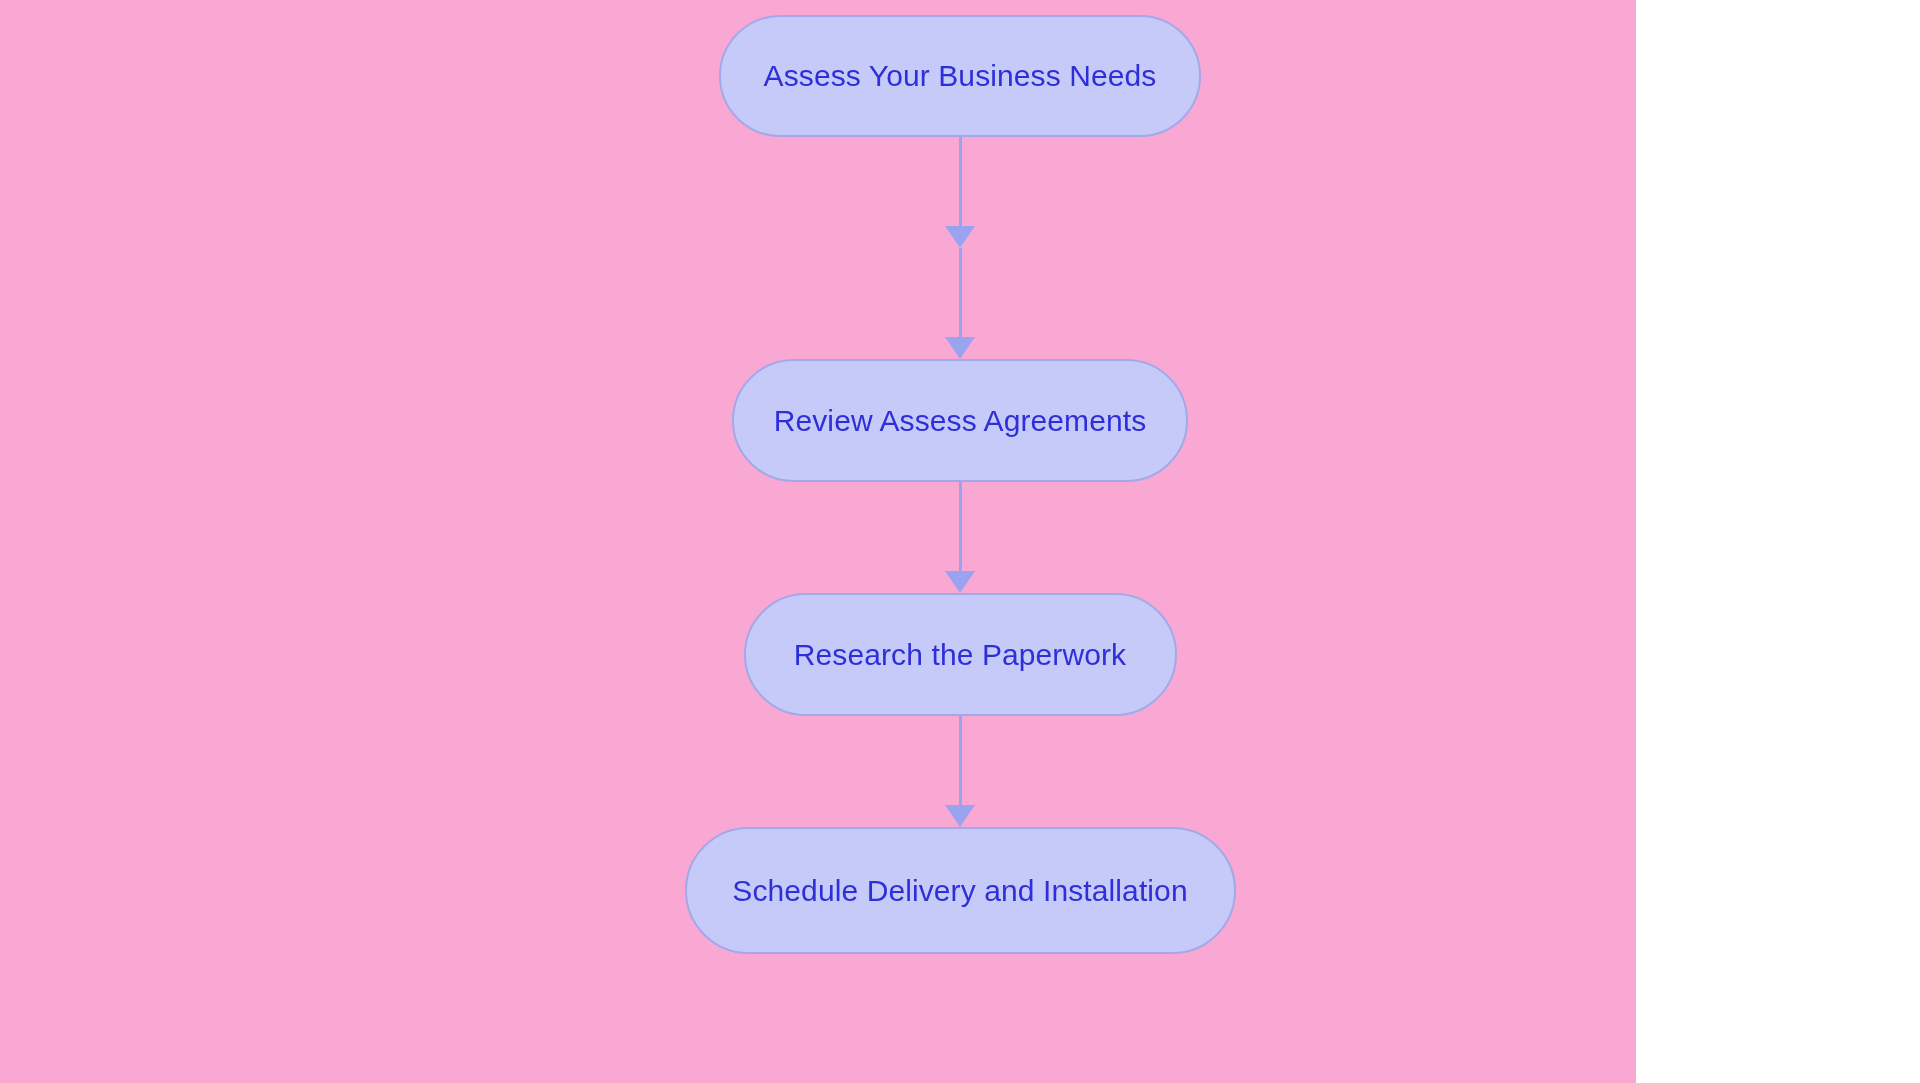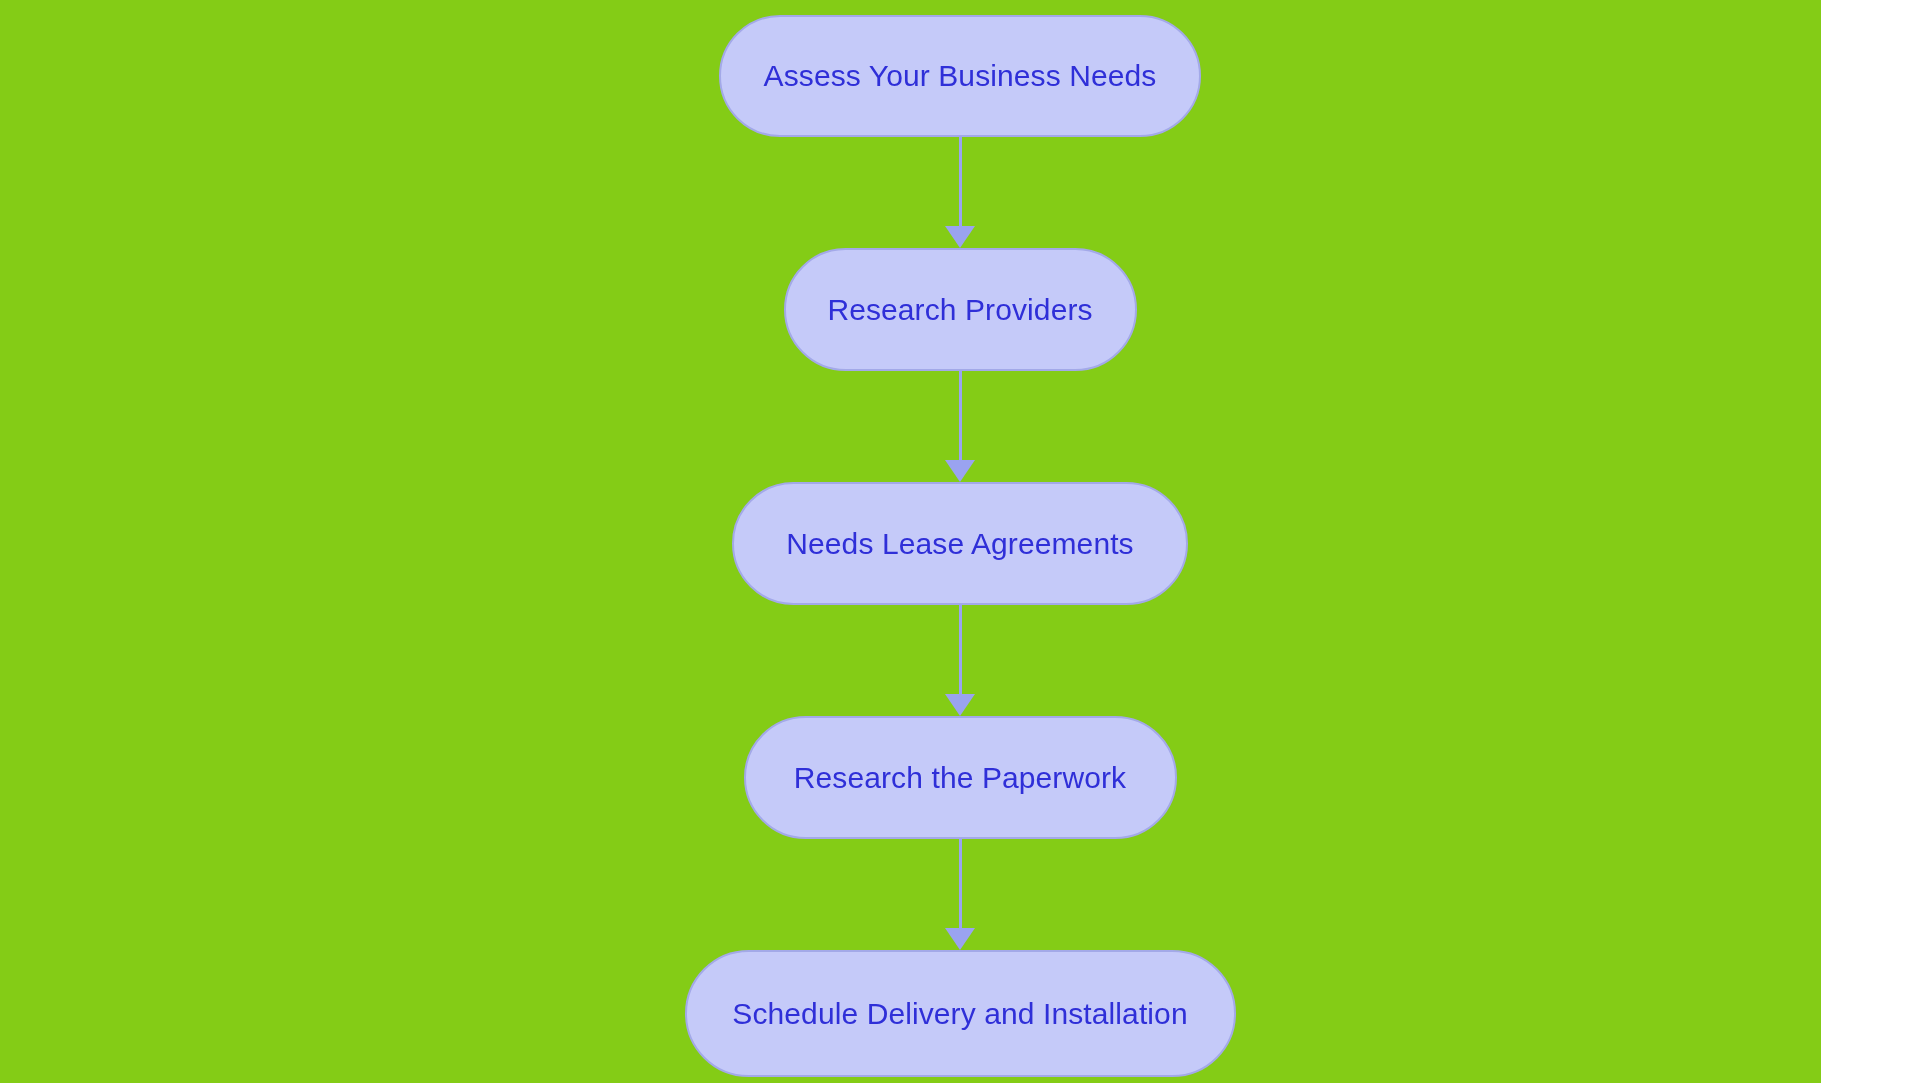--- a/index.html
+++ b/index.html
@@ -10,23 +10,23 @@
   }
   body {
     width: 1920px;
     height: 1083px;
     font-family: "Liberation Sans", sans-serif;
     overflow: hidden;
   }
 
   #flowchart-canvas {
     position: relative;
-    width: 1821px;
+    width: 1636px;
     height: 1083px;
-    background: #84cc16;
+    background: #f9a8d4;
   }
 
   .flow-column {
     position: absolute;
     left: 0;
     top: 0;
     width: 1920px;
     height: 1083px;
     display: flex;
     flex-direction: column;
@@ -98,31 +98,28 @@
 
     <div class="flow-node node-1">
       <span class="node-label">Assess Your Business Needs</span>
     </div>
 
     <div class="flow-connector">
       <div class="connector-line"></div>
       <div class="connector-arrowhead"></div>
     </div>
 
-    <div class="flow-node node-2">
-      <span class="node-label">Research Providers</span>
-    </div>
 
     <div class="flow-connector">
       <div class="connector-line"></div>
       <div class="connector-arrowhead"></div>
     </div>
 
     <div class="flow-node node-3">
-      <span class="node-label">Needs Lease Agreements</span>
+      <span class="node-label">Review Assess Agreements</span>
     </div>
 
     <div class="flow-connector">
       <div class="connector-line"></div>
       <div class="connector-arrowhead"></div>
     </div>
 
     <div class="flow-node node-4">
       <span class="node-label">Research the Paperwork</span>
     </div>

